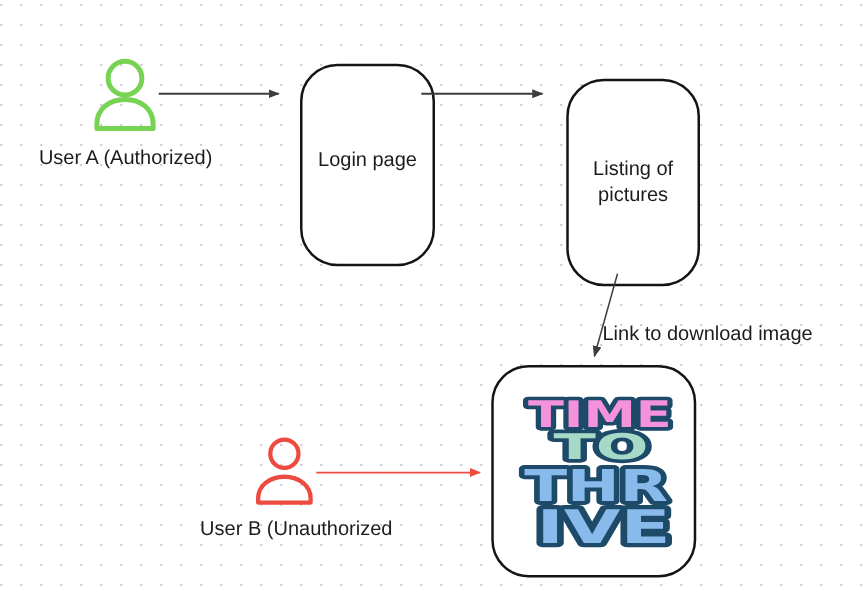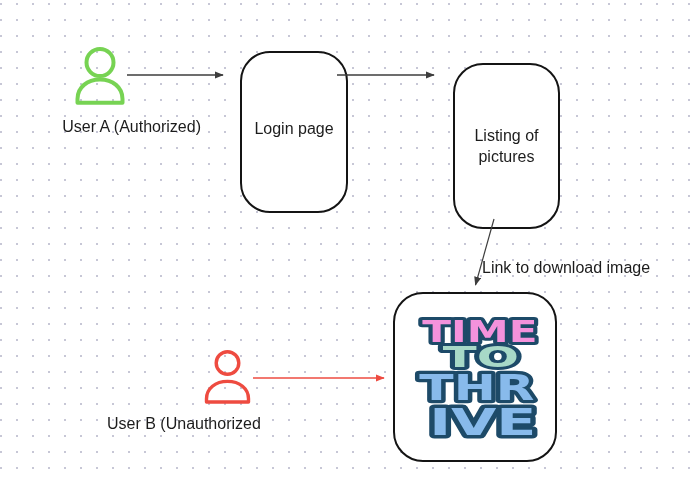--- a/index.html
+++ b/index.html
@@ -37,22 +37,22 @@
   .node-login{left:240px;top:51px;width:108px;height:162px;padding-bottom:8px;}
   .node-listing{left:453px;top:51px;width:107px;height:166px;margin-top:12px;}
   .node-download{left:393px;top:292px;width:164px;height:170px;padding:0;overflow:hidden;justify-content:flex-end;}
   .floating-label{
     position:absolute;
     color:#1c1c1c;
     font-size:16px;
     line-height:22px;
     white-space:nowrap;
   }
-  .label-user-a{left:0px;top:116px;width:201px;text-align:right;}
-  .label-user-b{left:107px;top:413px;width:260px;}
+  .label-user-a{left:0px;top:116px;width:201px;text-align:center;}
+  .label-user-b{left:107px;top:413px;width:260px;text-align:center;}
   .label-link{left:482px;top:257px;}
   .wordart{display:block;}
   .wordart text{
     font-family:"DejaVu Sans",sans-serif;
     font-weight:bold;
     paint-order:stroke;
     stroke-linejoin:round;
     text-anchor:middle;
   }
 </style>

